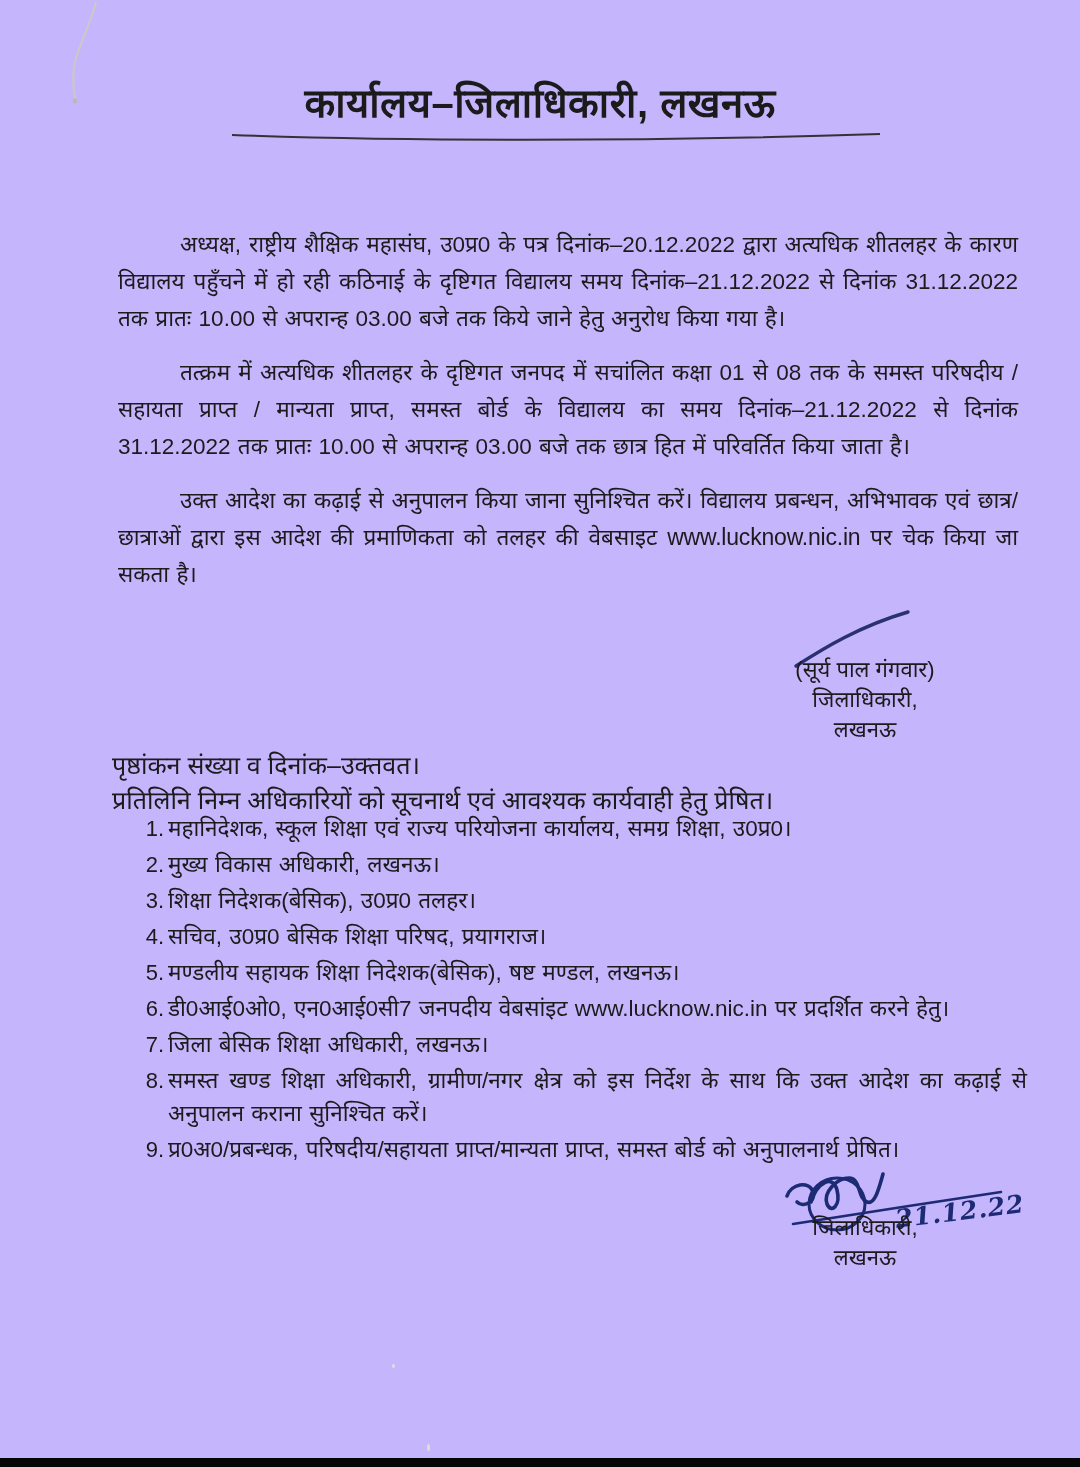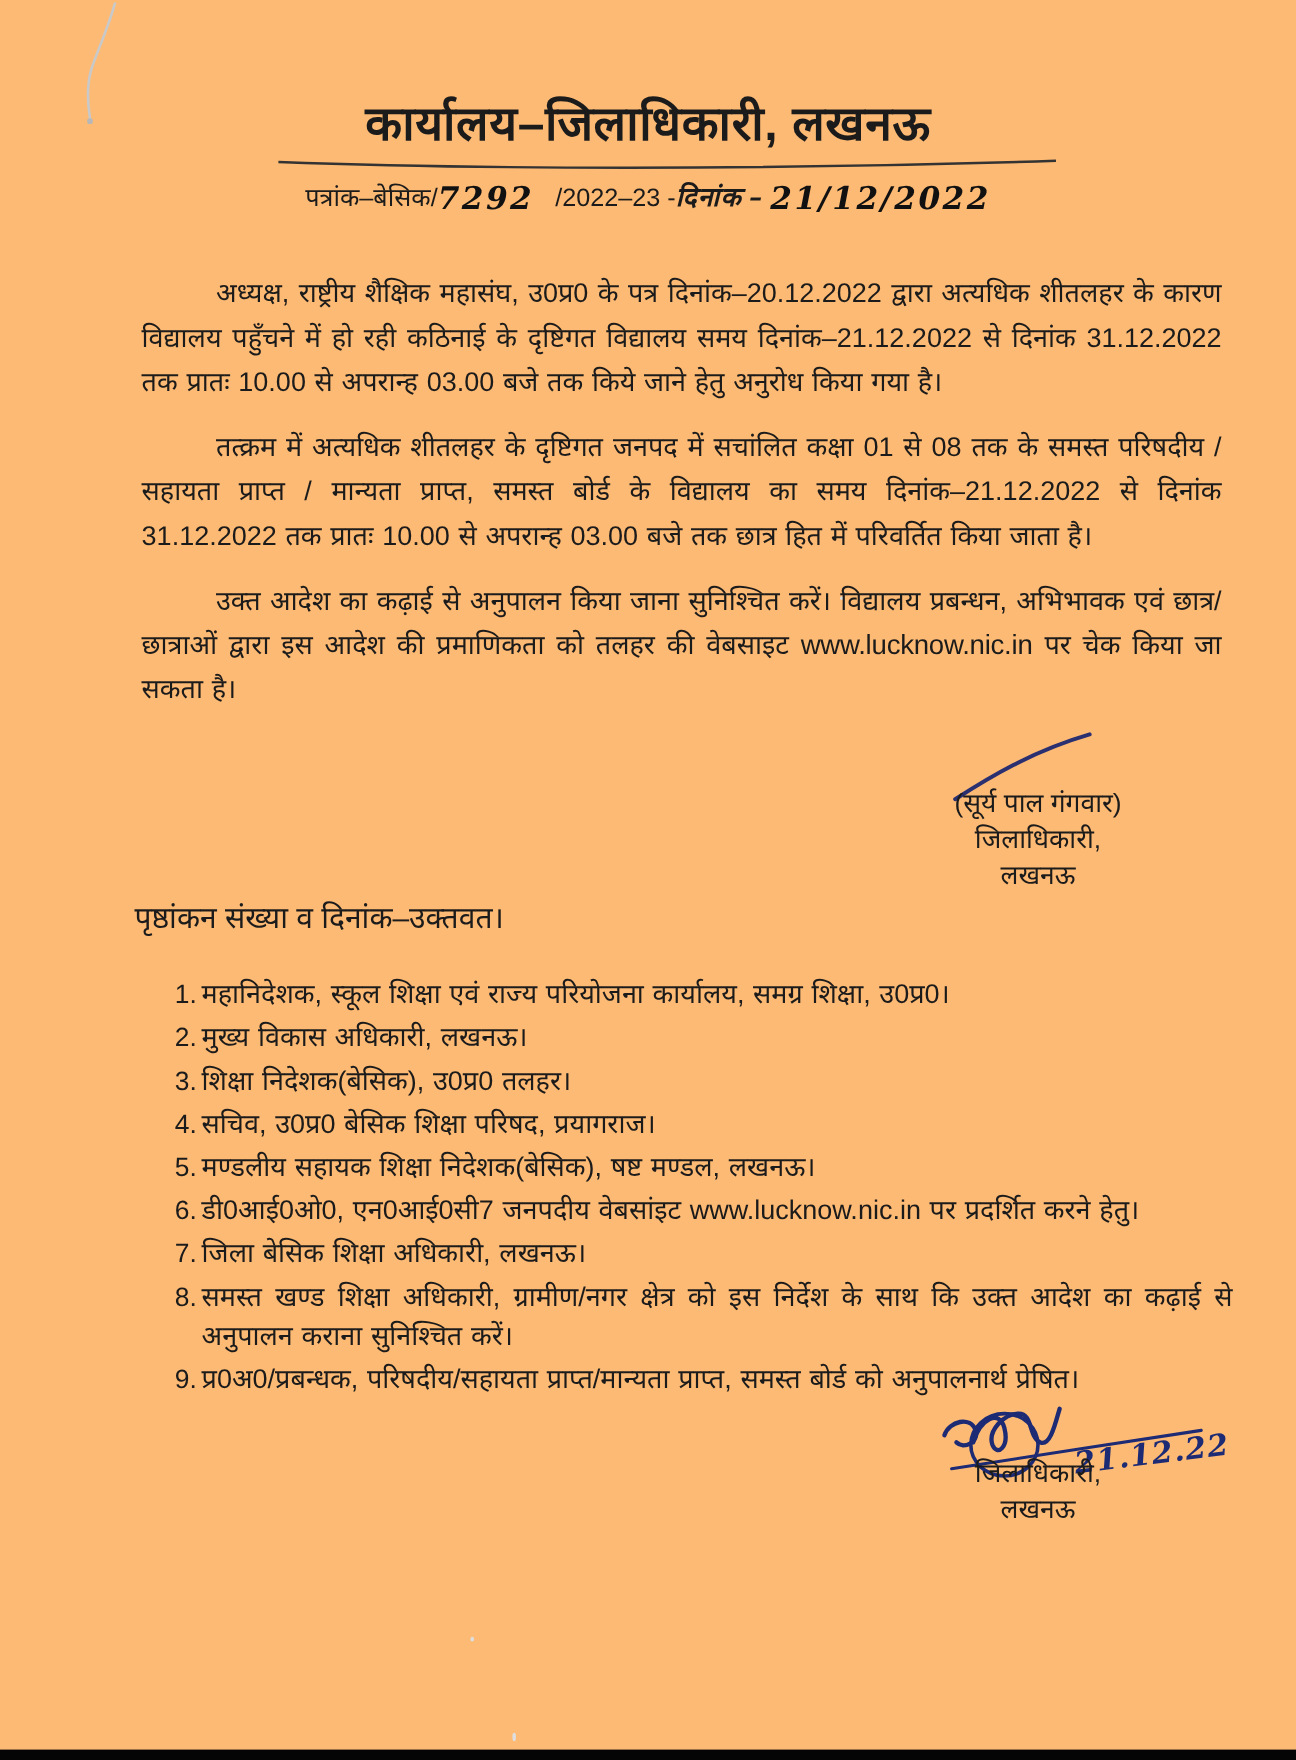--- a/index.html
+++ b/index.html
@@ -5,21 +5,21 @@
 <style>
   html, body {
     margin: 0;
     padding: 0;
     background: #ffffff;
   }
   .page {
     position: relative;
     width: 1080px;
     height: 1467px;
-    background: #fdba74;
+    background: #c4b5fd;
     overflow: hidden;
     font-family: "Liberation Sans", "DejaVu Sans", sans-serif;
     color: #1b1b1b;
   }
 
   
   .scan-crease {
     position: absolute;
     left: 62px;
     top: 2px;
@@ -228,43 +228,41 @@
   <div class="scan-speck" style="left:392px; top:1364px; width:3px; height:4px;"></div>
   <div class="scan-speck" style="left:427px; top:1444px; width:3px; height:7px;"></div>
   <div class="scan-speck" style="left:700px; top:497px; width:3px; height:3px;"></div>
 
   <div class="office-header">कार्यालय–जिलाधिकारी, लखनऊ</div>
 
   <svg class="header-rule" viewBox="0 0 648 10" preserveAspectRatio="none">
     <path d="M0 2 C160 8, 400 9, 648 1" stroke="#333" stroke-width="2" fill="none"></path>
   </svg>
 
-  <div class="letter-line">
-    <span>पत्रांक–बेसिक/</span><span class="hand">7292</span>&nbsp;&nbsp;&nbsp;<span>/2022–23 -</span><span class="hand-sm">दिनांक</span>&nbsp;<span class="hand-sm">–</span>&nbsp;<span class="hand">21/12/2022</span>
-  </div>
 
 
   <div class="body-block">
     <p class="para">अध्यक्ष, राष्ट्रीय शैक्षिक महासंघ, उ0प्र0 के पत्र दिनांक–20.12.2022 द्वारा अत्यधिक शीतलहर के कारण विद्यालय पहुँचने में हो रही कठिनाई के दृष्टिगत विद्यालय समय दिनांक–21.12.2022 से दिनांक 31.12.2022 तक प्रातः 10.00 से अपरान्ह 03.00 बजे तक किये जाने हेतु अनुरोध किया गया है।</p>
     <p class="para">तत्क्रम में अत्यधिक शीतलहर के दृष्टिगत जनपद में सचांलित कक्षा 01 से 08 तक के समस्त परिषदीय / सहायता प्राप्त / मान्यता प्राप्त, समस्त बोर्ड के विद्यालय का समय दिनांक–21.12.2022 से दिनांक 31.12.2022 तक प्रातः 10.00 से अपरान्ह 03.00 बजे तक छात्र हित में परिवर्तित किया जाता है।</p>
     <p class="para p3"><span>उक्त आदेश का कढ़ाई से अनुपालन किया जाना सुनिश्चित करें। विद्यालय प्रबन्धन, अभिभावक एवं छात्र/छात्राओं द्वारा इस आदेश की प्रमाणिकता को तलहर की वेबसाइट </span><span class="url">www.lucknow.nic.in</span><span> पर चेक किया जा सकता है।</span></p>
   </div>
 
   <svg class="sign-stroke-1" viewBox="0 0 130 62">
     <path d="M6 58 C34 40, 70 18, 118 4" stroke="#2b3070" stroke-width="3.4" fill="none" stroke-linecap="round"></path>
   </svg>
 
   <div class="sig-block-1">
     <div>(सूर्य पाल गंगवार)</div>
     <div>जिलाधिकारी,</div>
     <div>लखनऊ</div>
   </div>
 
   <div class="endorse">
     <p class="endorse-line">पृष्ठांकन संख्या व दिनांक–उक्तवत।</p>
+    <p class="endorse-line">प्रतिलिनि निम्न अधिकारियों को सूचनार्थ एवं आवश्यक कार्यवाही हेतु प्रेषित।</p>
   </div>
 
   <ul class="recipients">
     <li>
         <span class="num">1.</span>
         <span class="itxt">महानिदेशक, स्कूल शिक्षा एवं राज्य परियोजना कार्यालय, समग्र शिक्षा, उ0प्र0।</span>
       </li>
     <li>
         <span class="num">2.</span>
         <span class="itxt">मुख्य विकास अधिकारी, लखनऊ।</span>

